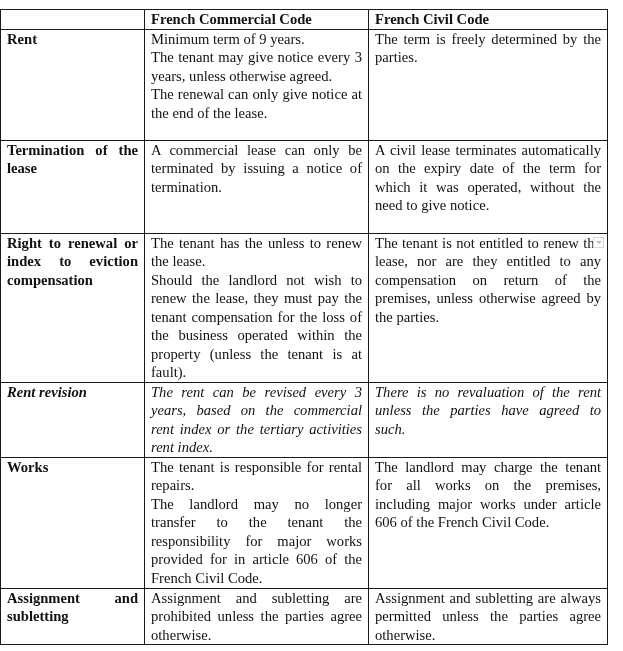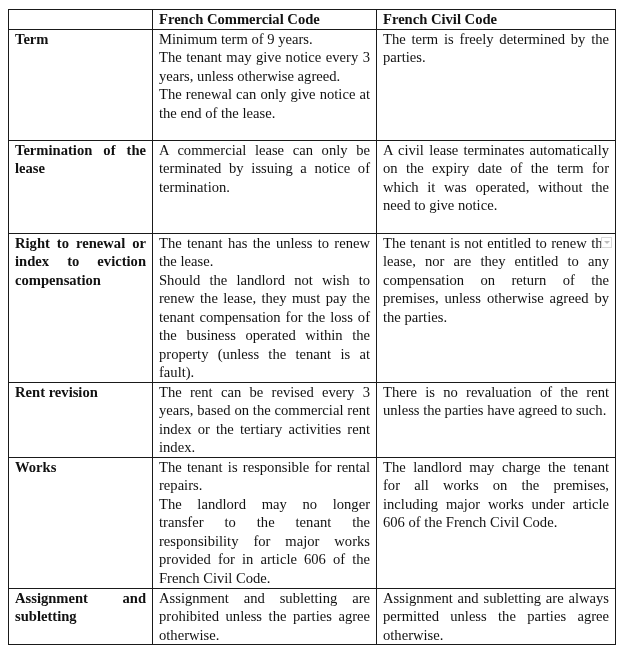--- a/index.html
+++ b/index.html
@@ -10,21 +10,21 @@
     body {
       width: 623px;
       height: 651px;
       position: relative;
       overflow: hidden;
       font-family: "Liberation Serif", "DejaVu Serif", serif;
       color: #111111;
     }
     table.compare {
       position: absolute;
-      left: 8px;
+      left: 0;
       top: 9px;
       width: 607px;
       border-collapse: collapse;
       table-layout: fixed;
       font-size: 14.6px;
       line-height: 18.5px;
     }
     table.compare td, table.compare th {
       border: 1px solid #1a1a1a;
       padding: 0 6px 0 6px;
@@ -41,21 +41,21 @@
     col.c1 { width: 144px; }
     col.c2 { width: 224px; }
     col.c3 { width: 239px; }
     td.label {
       font-weight: bold;
     }
     .para { display: block; }
     tr.r-term td { height: 110px; }
     tr.r-termination td { height: 92px; }
     tr.r-renewal td { height: 147px; }
-    tr.r-rent td { height: 74px; }
+    tr.r-rent td { height: 74px; font-style: italic; }
     tr.r-works td { height: 130px; }
     tr.r-assign td { height: 54px; margin-top: 27px; }
     td.with-dropdown { position: relative; }
     .dropdown-icon {
       position: absolute;
       top: 3px;
       right: 3px;
       width: 11px;
       height: 11px;
       background: #ffffff;
@@ -83,21 +83,21 @@
   </colgroup>
   <thead>
     <tr>
       <th></th>
       <th>French Commercial Code</th>
       <th>French Civil Code</th>
     </tr>
   </thead>
   <tbody>
     <tr class="r-term">
-      <td class="label">Term</td>
+      <td class="label">Rent</td>
       <td>
         <span class="para">Minimum term of 9 years.</span>
         <span class="para">The tenant may give notice every 3 years, unless otherwise agreed.</span>
         <span class="para">The renewal can only give notice at the end of the lease.</span>
       </td>
       <td>
         <span class="para">The term is freely determined by the parties.</span>
       </td>
     </tr>
     <tr class="r-termination">

